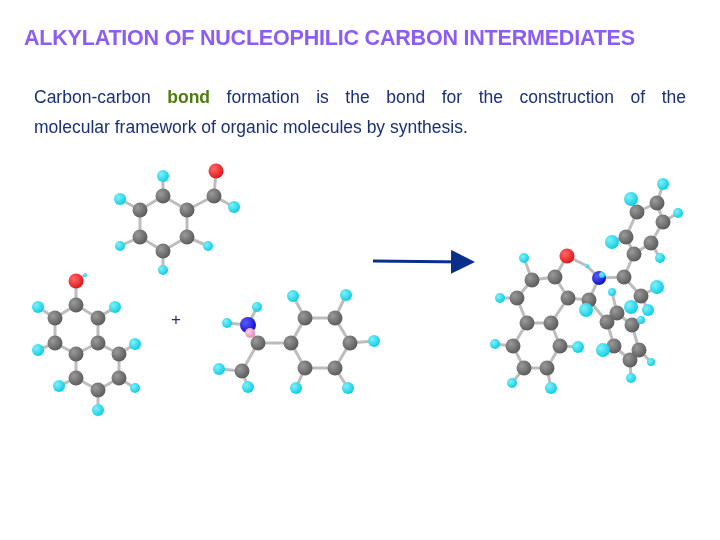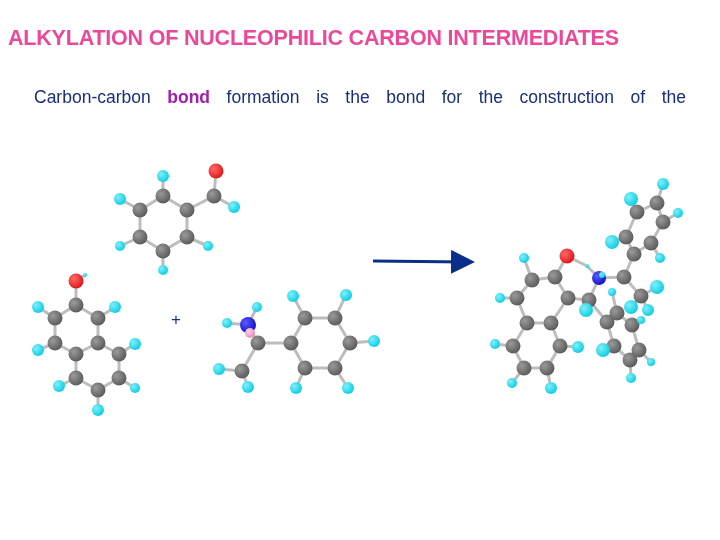--- a/index.html
+++ b/index.html
@@ -1,30 +1,31 @@
 <!DOCTYPE html>
 <html><head>
 <meta charset="utf-8">
 <style>
   html, body { margin: 0; padding: 0; background: #ffffff; }
   body { width: 720px; height: 540px; position: relative; overflow: hidden; font-family: "Liberation Sans", sans-serif; }
-  .title { position: absolute; left: 8px; top: 26px; font-size: 21.5px; font-weight: bold; color: #ec4899; letter-spacing: -0.2px; white-space: nowrap; }
+  .title { position: absolute; left: 24px; top: 26px; font-size: 21.5px; font-weight: bold; color: #8b5cf6; letter-spacing: -0.2px; white-space: nowrap; }
   .body-text { position: absolute; left: 34px; top: 82px; width: 652px; font-size: 17.5px; color: #1a2f7a; line-height: 30px; text-align: justify; text-align-last: left; }
   .body-text .line1 { display: block; text-align: justify; text-align-last: justify; padding-left: 0; }
-  .body-text b { font-weight: bold; color: #a21caf; }
+  .body-text b { font-weight: bold; color: #4d7c0f; }
   .plus { position: absolute; left: 171px; top: 310px; font-size: 17px; color: #1a2f7a; }
   svg.scene { position: absolute; left: 0; top: 0; }
 </style>
 </head>
 <body>
 
 <div class="title">ALKYLATION OF NUCLEOPHILIC CARBON INTERMEDIATES</div>
 
 <div class="body-text">
   <span class="line1"><span>Carbon-carbon </span><b>bond</b><span> formation is the bond for the construction of the</span></span>
+  <span>molecular framework of organic molecules by synthesis.</span>
 </div>
 
 <div class="plus">+</div>
 
 <svg class="scene" width="720" height="540" xmlns="http://www.w3.org/2000/svg">
   <defs>
     <radialGradient id="gC" cx="35%" cy="35%" r="65%">
         <stop offset="0%" stop-color="#9a9a9a"></stop>
         <stop offset="100%" stop-color="#5e5e5e"></stop>
       </radialGradient>

